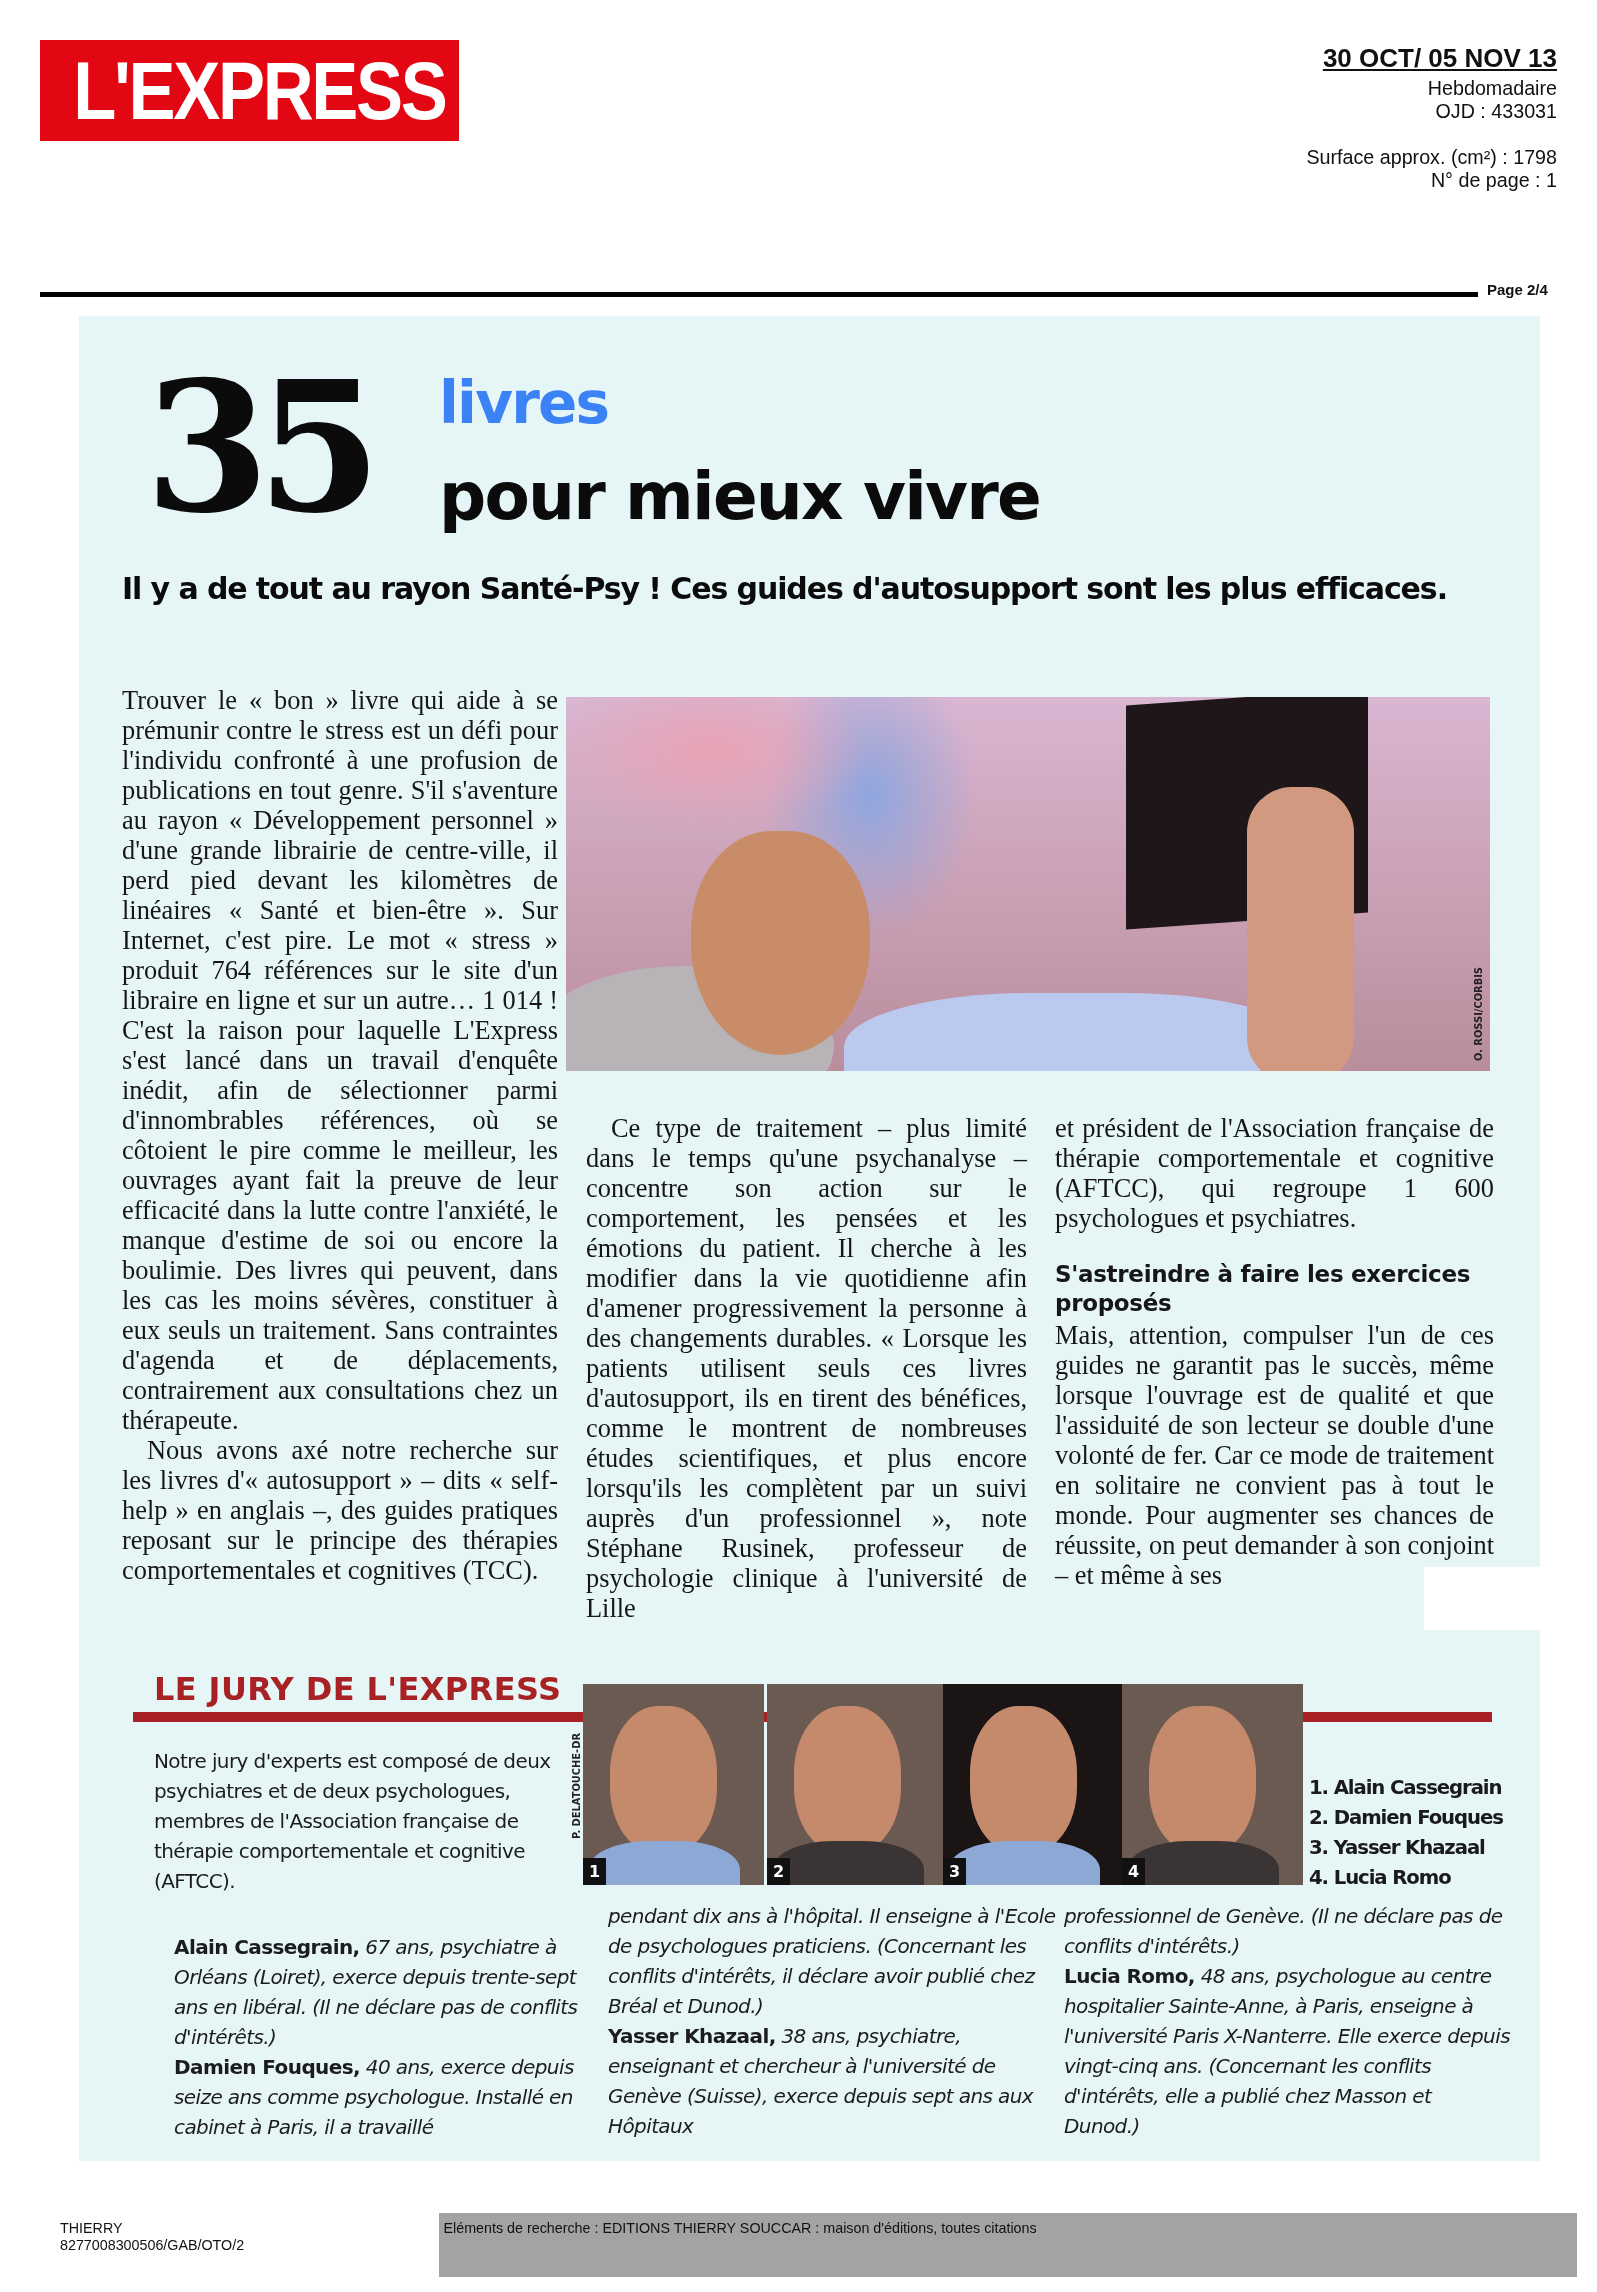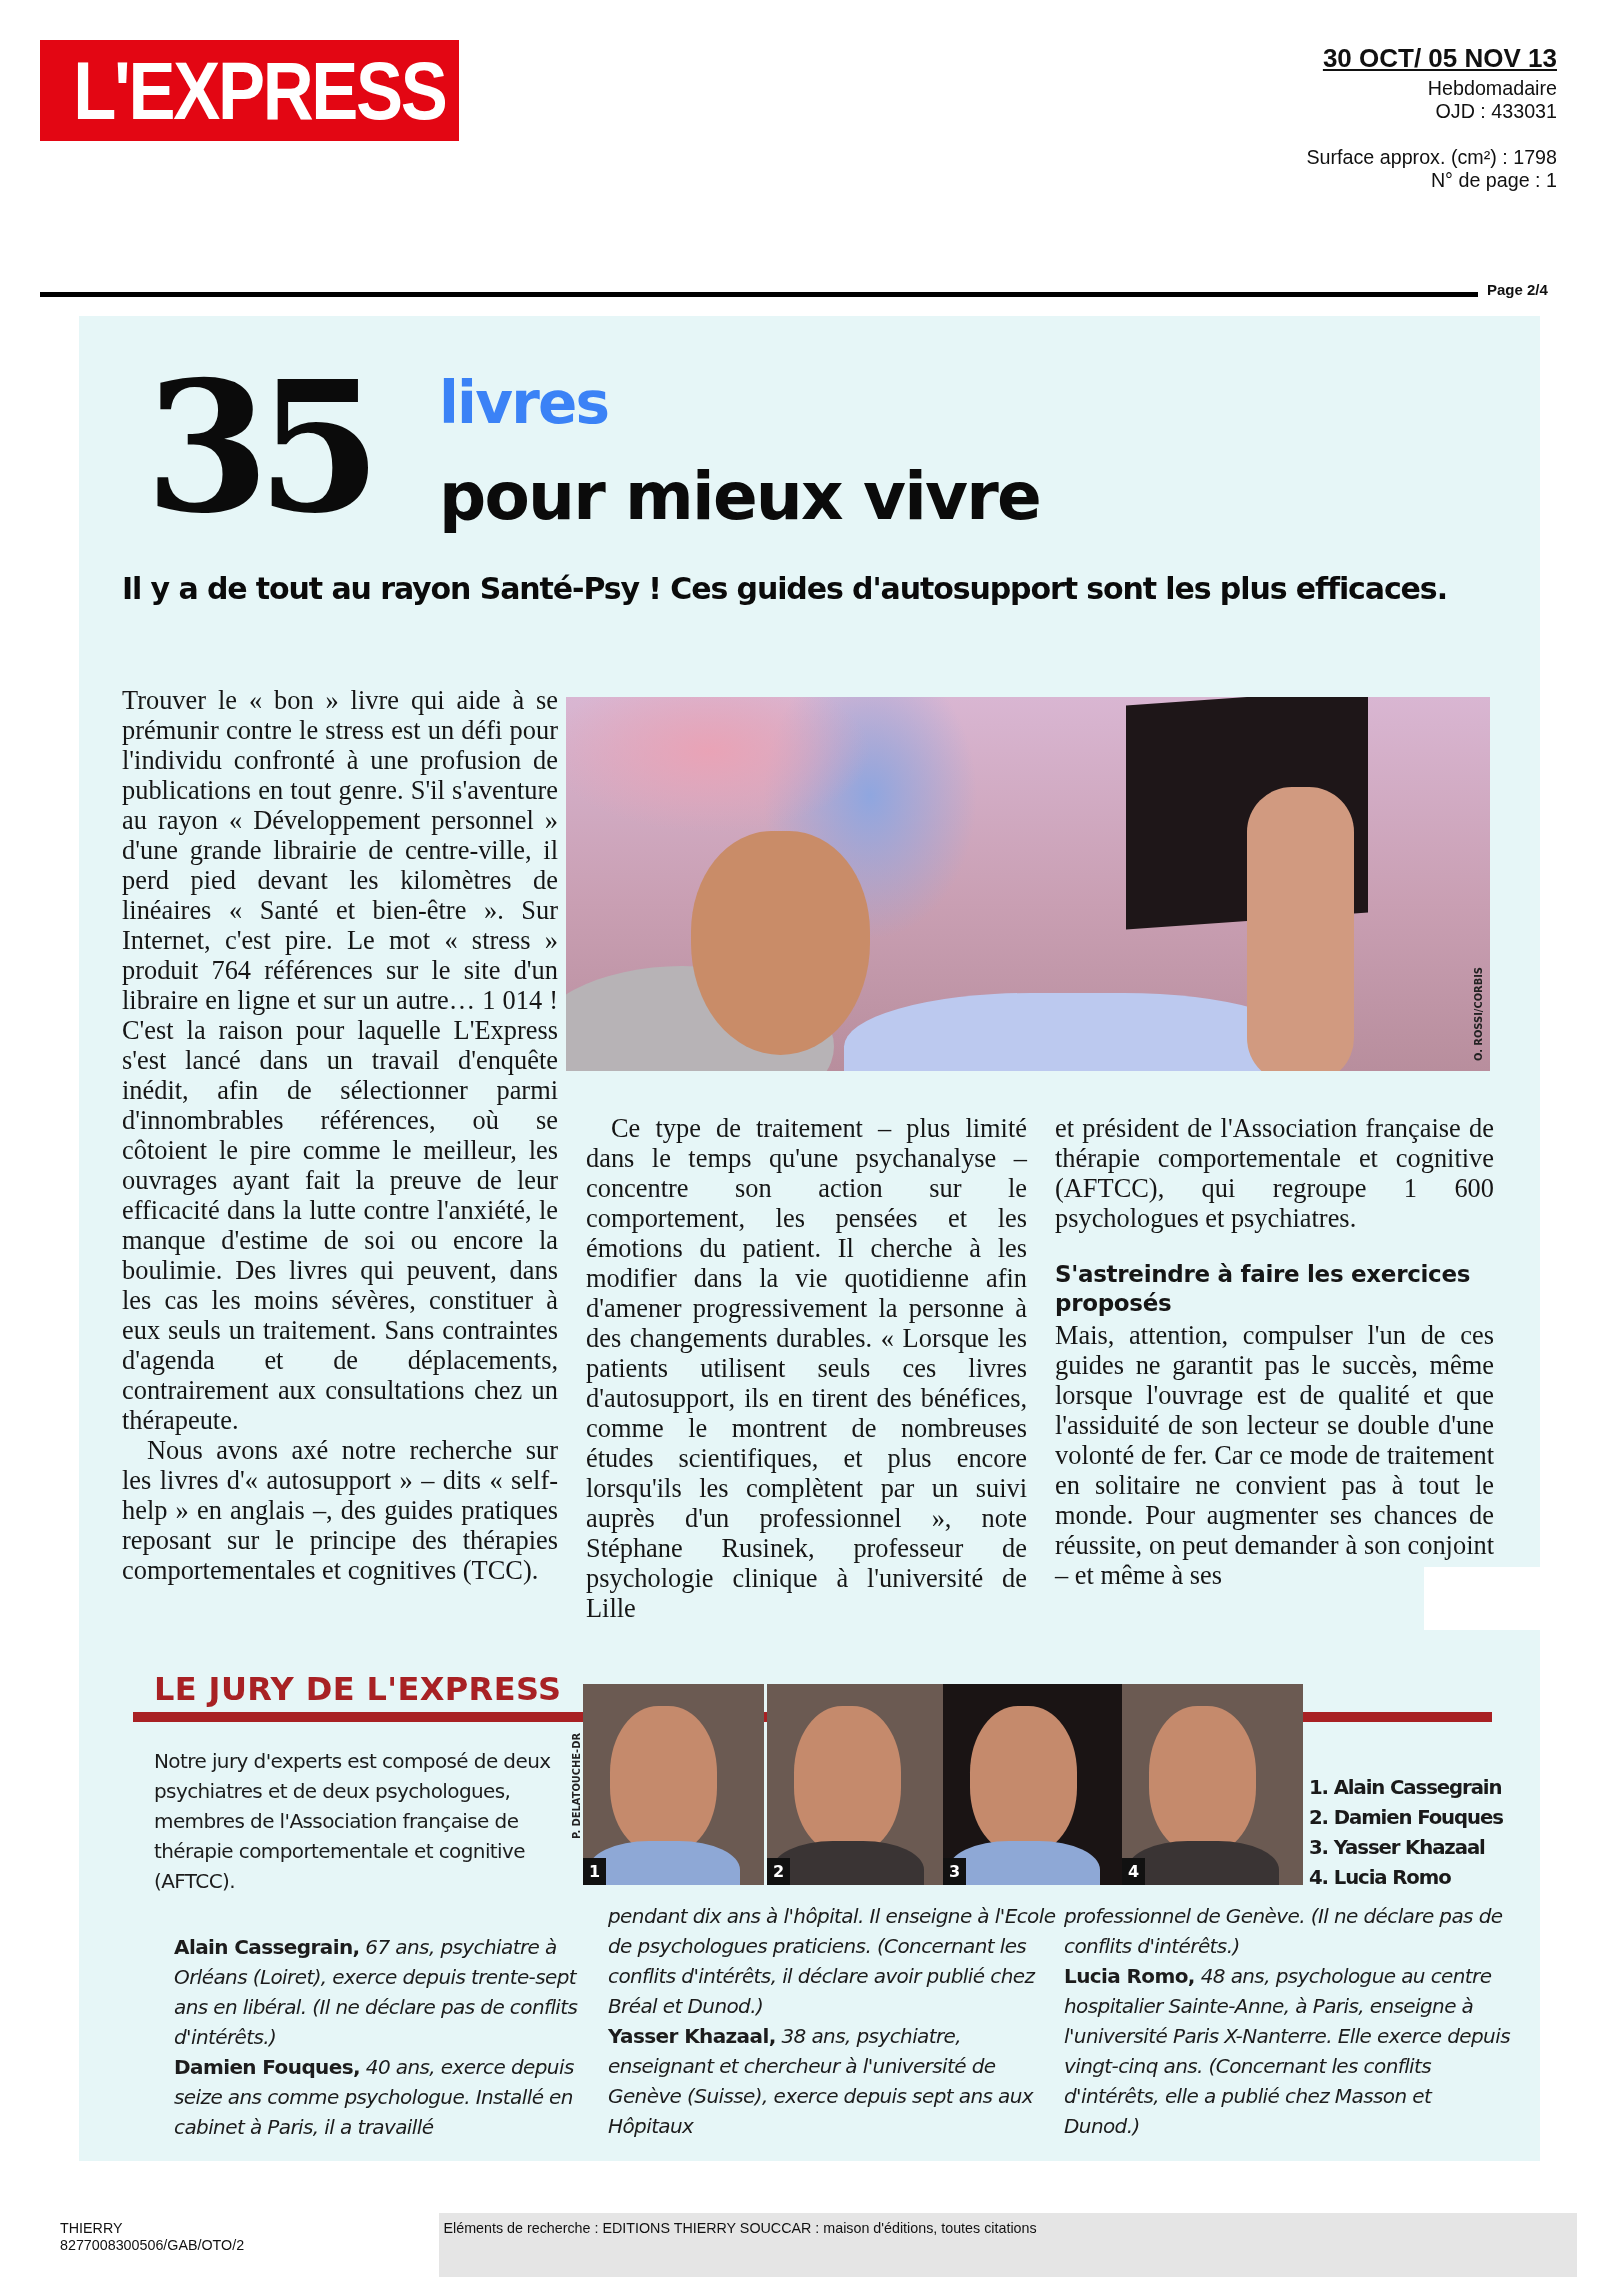--- a/index.html
+++ b/index.html
@@ -53,21 +53,21 @@
   .pframe .face { position:absolute; left:27px; top:22.4px; width:107px; height:148px; border-radius:45%; background:#c58a6c; }
   .pframe .body { position:absolute; left:4.5px; top:157px; width:152px; height:72px; border-radius:40% 40% 0 0; background:#8ea8d6; }
   .pframe .num { position:absolute; left:0; bottom:0; width:23px; height:27px; background:#111; color:#fff; font-family:"DejaVu Sans", sans-serif; font-weight:bold; font-size:16px; display:flex; align-items:center; justify-content:center; }
   .pf1 { left:583px; }
   .pf2 { left:767px; }
   .pf3 { left:943px; background:#1a1414; }
   .pf4 { left:1122px; }
   .names { left:1289px; top:1773px; font-family:"DejaVu Sans", sans-serif; font-weight:bold; font-size:19.7px; line-height:30px; letter-spacing:-1.1px; color:#1a1a1a; }
   
   .foot-left { left:40px; top:2220px; font-size:14.3px; line-height:17px; color:#111; }
-  .foot-box { left:439px; top:2213px; width:1118px; height:64px; background:#e5e5e5; }
+  .foot-box { left:439px; top:2213px; width:1118px; height:64px; background:#a3a3a3; }
   .foot-box span { position:absolute; left:4.5px; top:7.2px; font-size:14.3px; color:#111; }
 </style>
 </head>
 <body>
 
 <div class="abs logo">
     <span>L'EXPRESS</span>
   </div>
 
 <div class="abs meta">

